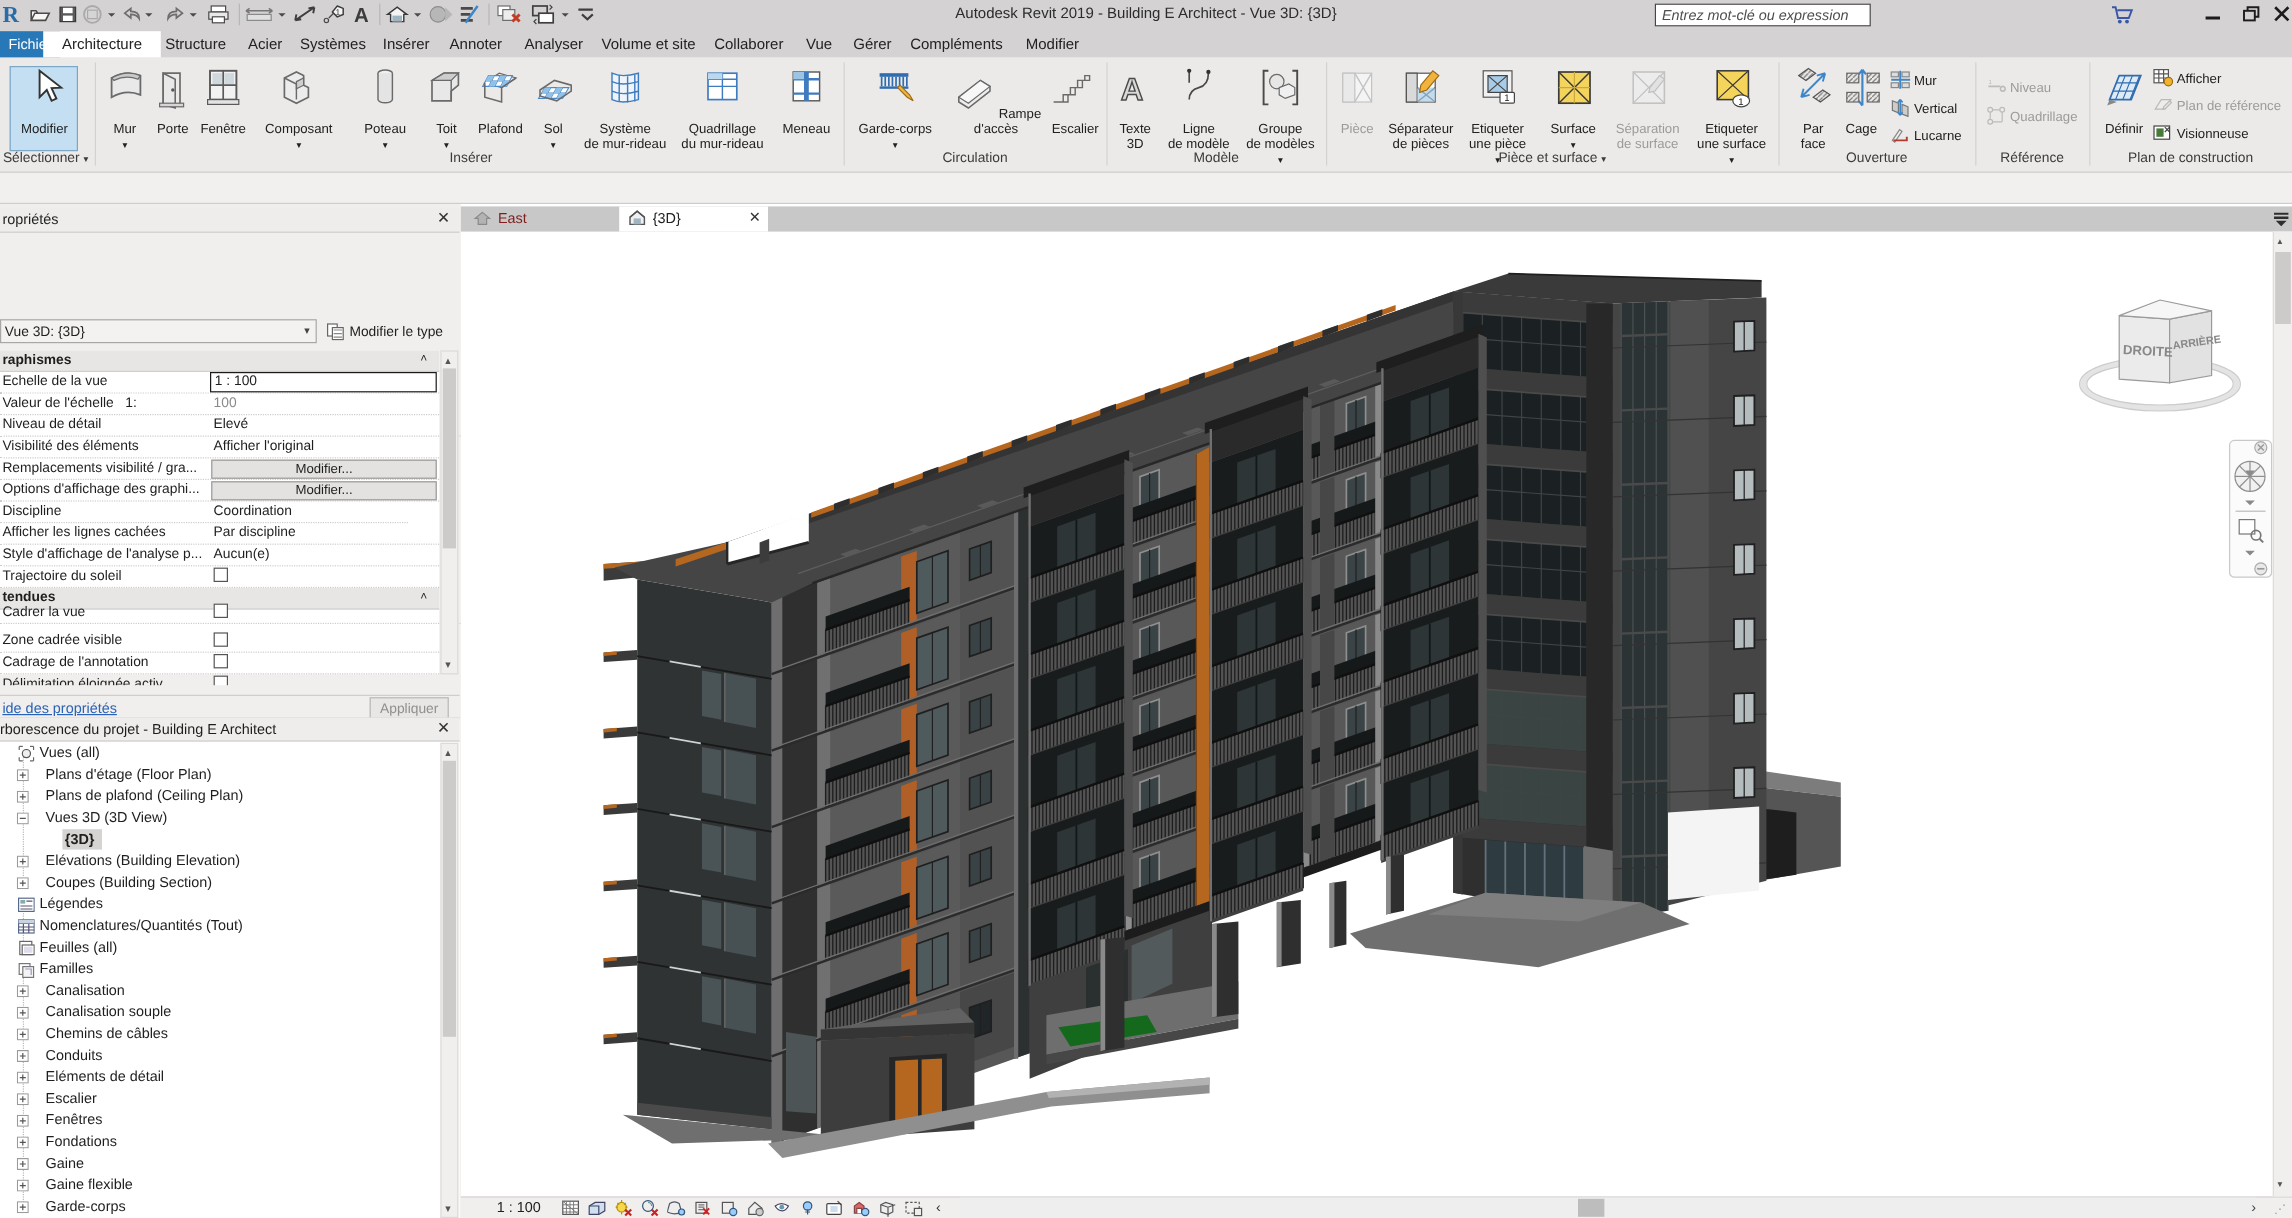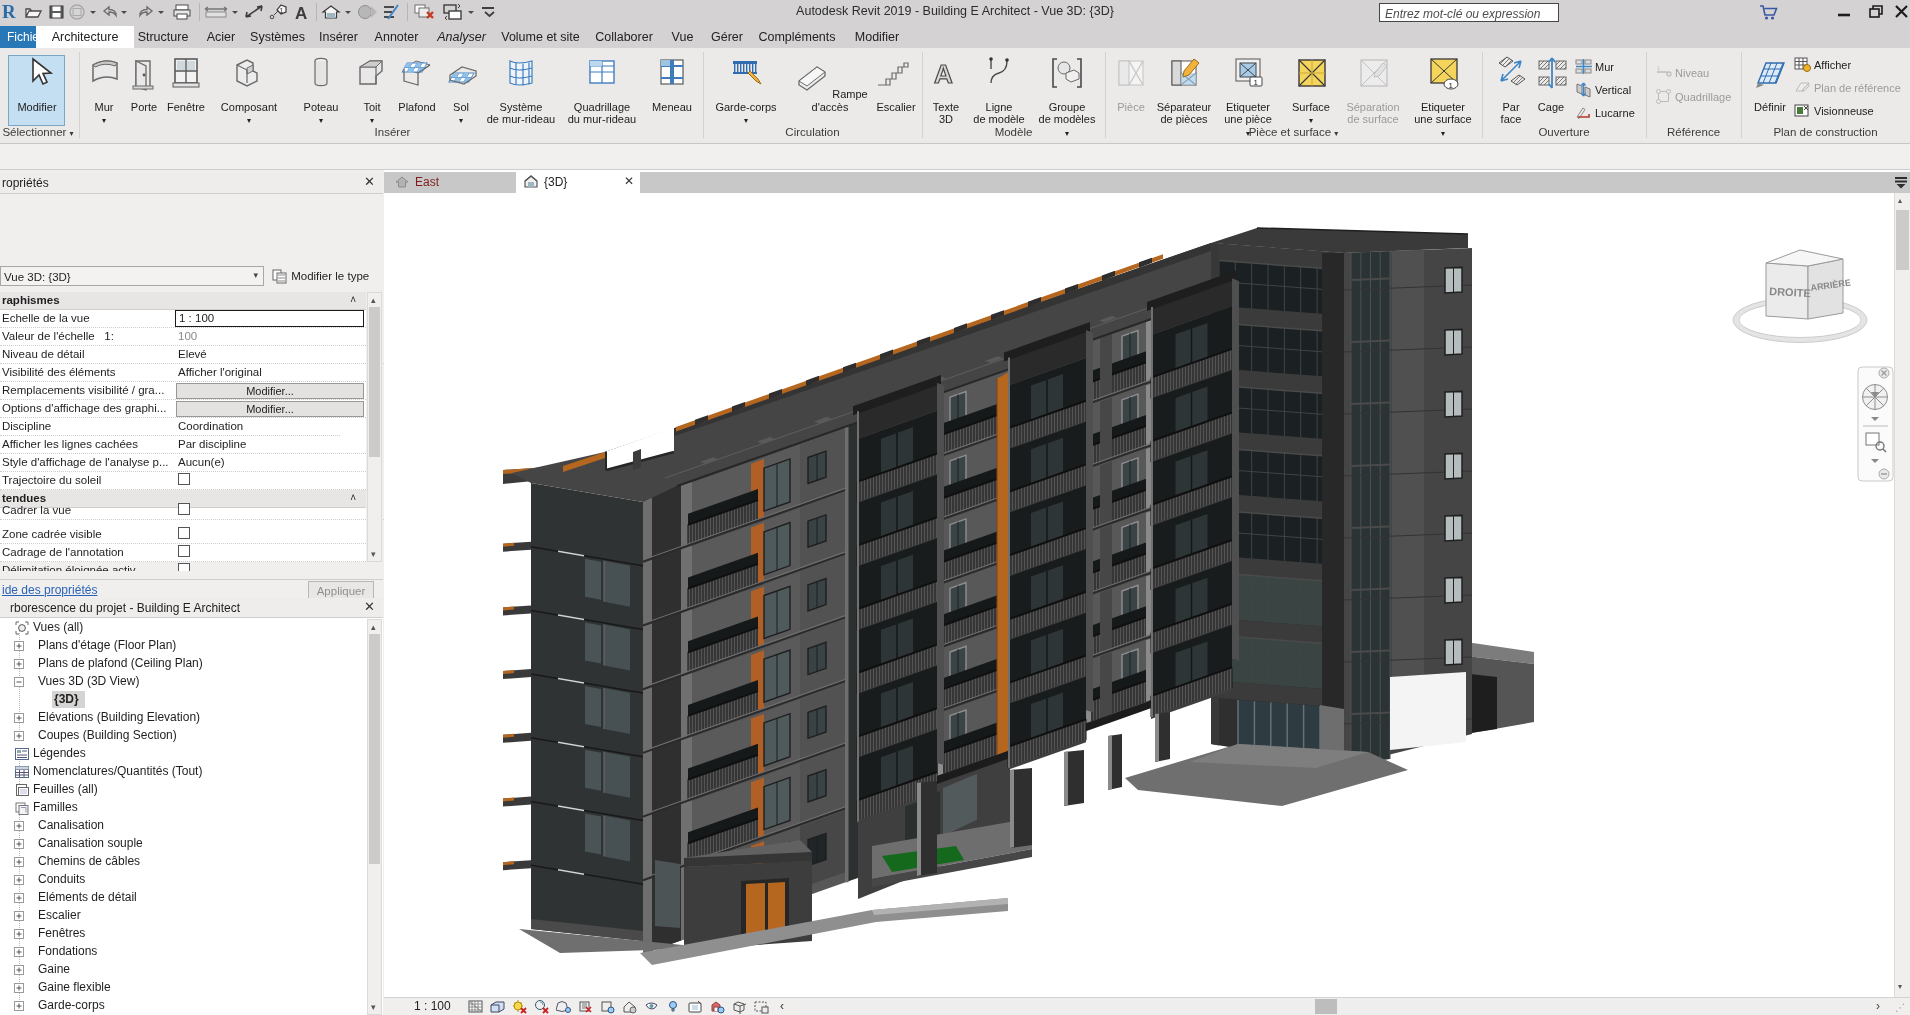--- a/index.html
+++ b/index.html
@@ -90,21 +90,21 @@
     </svg>
   </div>
 <div id="tabrow">
     <div class="rtab" style="left:-8px;width:58px;background:#2878b8;color:#fff;left:0px;width:50px;font-size:12px;">Fichier</div>
     <div class="rtab" style="left:36px;width:98px;background:#fff;">Architecture</div>
     <div class="rtab" style="left:130px;width:66px;">Structure</div>
     <div class="rtab" style="left:198px;width:46px;">Acier</div>
     <div class="rtab" style="left:242px;width:71px;">Systèmes</div>
     <div class="rtab" style="left:312px;width:53px;">Insérer</div>
     <div class="rtab" style="left:367px;width:59px;">Annoter</div>
-    <div class="rtab" style="left:429px;width:65px;font-style:italic;">Analyser</div>
+    <div class="rtab" style="left:429px;width:65px;">Analyser</div>
     <div class="rtab" style="left:495px;width:91px;">Volume et site</div>
     <div class="rtab" style="left:588px;width:72px;">Collaborer</div>
     <div class="rtab" style="left:664px;width:37px;">Vue</div>
     <div class="rtab" style="left:704px;width:46px;">Gérer</div>
     <div class="rtab" style="left:752px;width:90px;">Compléments</div>
     <div class="rtab" style="left:845px;width:64px;">Modifier</div>
   </div>
 <div id="ribbon">
     <div class="abs" style="left:8px;top:7px;width:57px;height:71px;background:#c5dff2;border:1px solid #7ba7c7"></div>
     <div class="bigbtn" style="left:10px;width:54px"><svg width="40" height="42" viewBox="0 0 40 42" class="ic" xmlns="http://www.w3.org/2000/svg">
@@ -417,21 +417,21 @@
     <div class="abs" style="left:0;top:401px;width:383px;height:8px;background:#f0efee"></div>
     <div class="abs" style="left:367px;top:122px;width:15px;height:270px;background:#f0efee;border:1px solid #dcdad8">
       <span style="position:absolute;left:3px;top:2px;font-size:9px;color:#555">▴</span>
       <span style="position:absolute;left:3px;bottom:2px;font-size:9px;color:#555">▾</span>
       <span style="position:absolute;left:1px;top:14px;width:11px;height:150px;background:#cdcbca"></span>
     </div>
     <div class="abs" style="left:0;top:409px;width:383px;height:24px;background:#f0efee;border-top:1px solid #d0cecd"></div>
     <div class="abs" style="left:2px;top:413px;font-size:12px;color:#2a62b8;text-decoration:underline">ide des propriétés</div>
     <div class="abs" style="left:308px;top:411px;width:66px;height:19px;background:#e9e7e6;border:1px solid #b9b7b5;text-align:center;font-size:11.5px;color:#8f8f8f;line-height:18px">Appliquer</div>
     <div class="abs" style="left:0;top:428px;width:383px;height:417px;background:#fff;border-top:1px solid #b5b3b1"></div>
-    <div class="abs" style="left:0;top:428px;width:383px;height:20px;background:#eeedec;border-bottom:1px solid #d0cecd"><span class="ptitle" style="padding-left:10px;line-height:20px">rborescence du projet - Building E Architect</span><span style="position:absolute;right:8px;top:1px;font-size:13px;color:#333">✕</span></div>
+    <div class="abs" style="left:0;top:428px;width:383px;height:20px;background:#eeedec;border-bottom:1px solid #d0cecd"><span class="ptitle" style="padding-left:0;line-height:20px">rborescence du projet - Building E Architect</span><span style="position:absolute;right:8px;top:1px;font-size:13px;color:#333">✕</span></div>
     <div class="abs" style="left:19px;top:458px;width:1px;height:102px;border-left:1px dotted #b9b9b9"></div>
     <div class="abs" style="left:19px;top:584px;width:1px;height:40px;border-left:1px dotted #b9b9b9"></div>
     <div class="abs" style="left:19px;top:638px;width:1px;height:198px;border-left:1px dotted #b9b9b9"></div>
     <div class="abs" style="left:1px;top:451px;width:8px;height:8px;font-size:8px;color:#777"></div>
     <svg width="14" height="14" style="position:absolute;left:15px;top:451px" xmlns="http://www.w3.org/2000/svg">
       <path d="M1 1 h3 M1 1 v3 M13 1 h-3 M13 1 v3 M1 13 h3 M1 13 v-3 M13 13 h-3 M13 13 v-3" stroke="#666" fill="none"></path>
       <circle cx="7" cy="7" r="3.4" fill="#eee" stroke="#555"></circle>
     </svg>
     <div class="tree-row" style="left:33px;top:450px">Vues (all)</div>
     <svg width="10" height="10" style="position:absolute;left:14px;top:471px" xmlns="http://www.w3.org/2000/svg">

